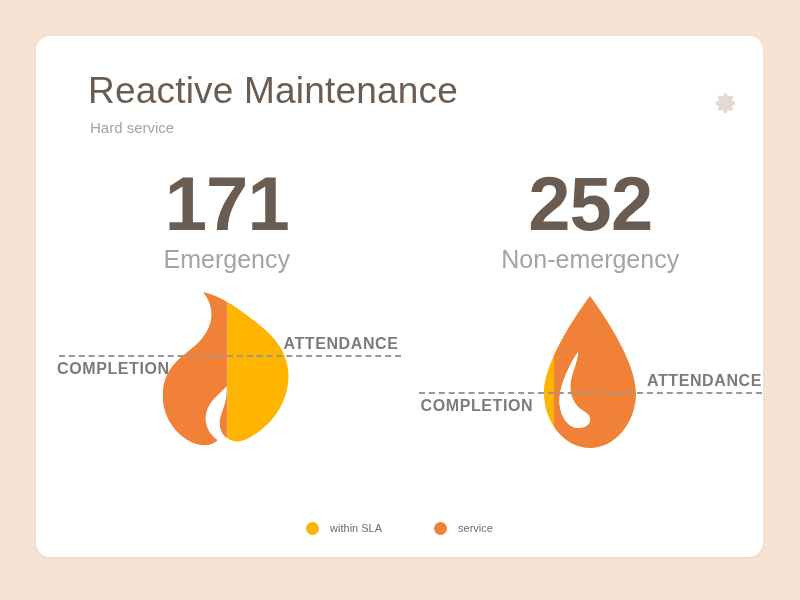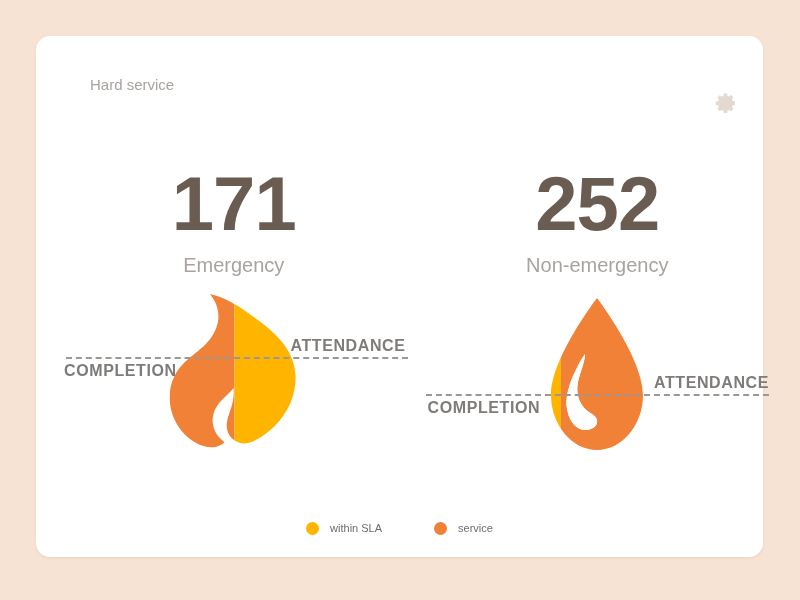--- a/index.html
+++ b/index.html
@@ -54,42 +54,42 @@
   }
   #page-subtitle {
     font-size: 15px;
     color: #a9a3a0;
     margin: 6px 0 0 2px;
     line-height: 1.2;
   }
 
   #metrics-row {
     position: absolute;
-    left: 16px;
+    left: 9px;
     top: 132px;
     width: 727px;
     display: flex;
   }
   .metric-col {
     width: 50%;
     display: flex;
     flex-direction: column;
     align-items: center;
   }
   .metric-value {
     font-size: 76px;
     font-weight: bold;
     color: #6b5c51;
     line-height: 0.95;
     letter-spacing: -1px;
   }
   .metric-label {
-    font-size: 20px;
+    font-size: 25px;
     color: #a9a3a0;
-    margin-top: 14px;
+    margin-top: 6px;
     line-height: 1.1;
     white-space: nowrap;
   }
 
   .gauge-wrap {
     position: relative;
     width: 100%;
     height: 180px;
     margin-top: 16px;
   }
@@ -159,20 +159,21 @@
   <div id="gear-button">
     <span>
       <svg width="24" height="24" viewBox="0 0 24 24" aria-hidden="true">
         <path fill="#e4d9d1" d="M12 8.3a3.7 3.7 0 1 0 0 7.4 3.7 3.7 0 0 0 0-7.4zm0 5.6a1.9 1.9 0 1 1 0-3.8 1.9 1.9 0 0 1 0 3.8z"></path>
         <path fill="#e4d9d1" d="M21 13.6v-3.2l-2.4-.4a6.9 6.9 0 0 0-.7-1.7l1.4-2-2.3-2.3-2 1.4a6.9 6.9 0 0 0-1.7-.7L13 2.6h-3.2l-.4 2.4a6.9 6.9 0 0 0-1.7.7l-2-1.4L3.4 6.6l1.4 2a6.9 6.9 0 0 0-.7 1.7l-2.4.4v3.2l2.4.4c.16.6.4 1.17.7 1.7l-1.4 2 2.3 2.3 2-1.4c.53.3 1.1.54 1.7.7l.4 2.4h3.2l.4-2.4c.6-.16 1.17-.4 1.7-.7l2 1.4 2.3-2.3-1.4-2c.3-.53.54-1.1.7-1.7l2.4-.4z"></path>
       </svg>
     </span>
   </div>
 
   <div id="card-header">
+    <h1 id="page-title">Reactive Maintenance</h1>
     <div id="page-subtitle">Hard service</div>
   </div>
 
   <div id="metrics-row">
 
     <div class="metric-col">
       <div class="metric-value">171</div>
       <div class="metric-label">Emergency</div>
 
       <div class="gauge-wrap">

